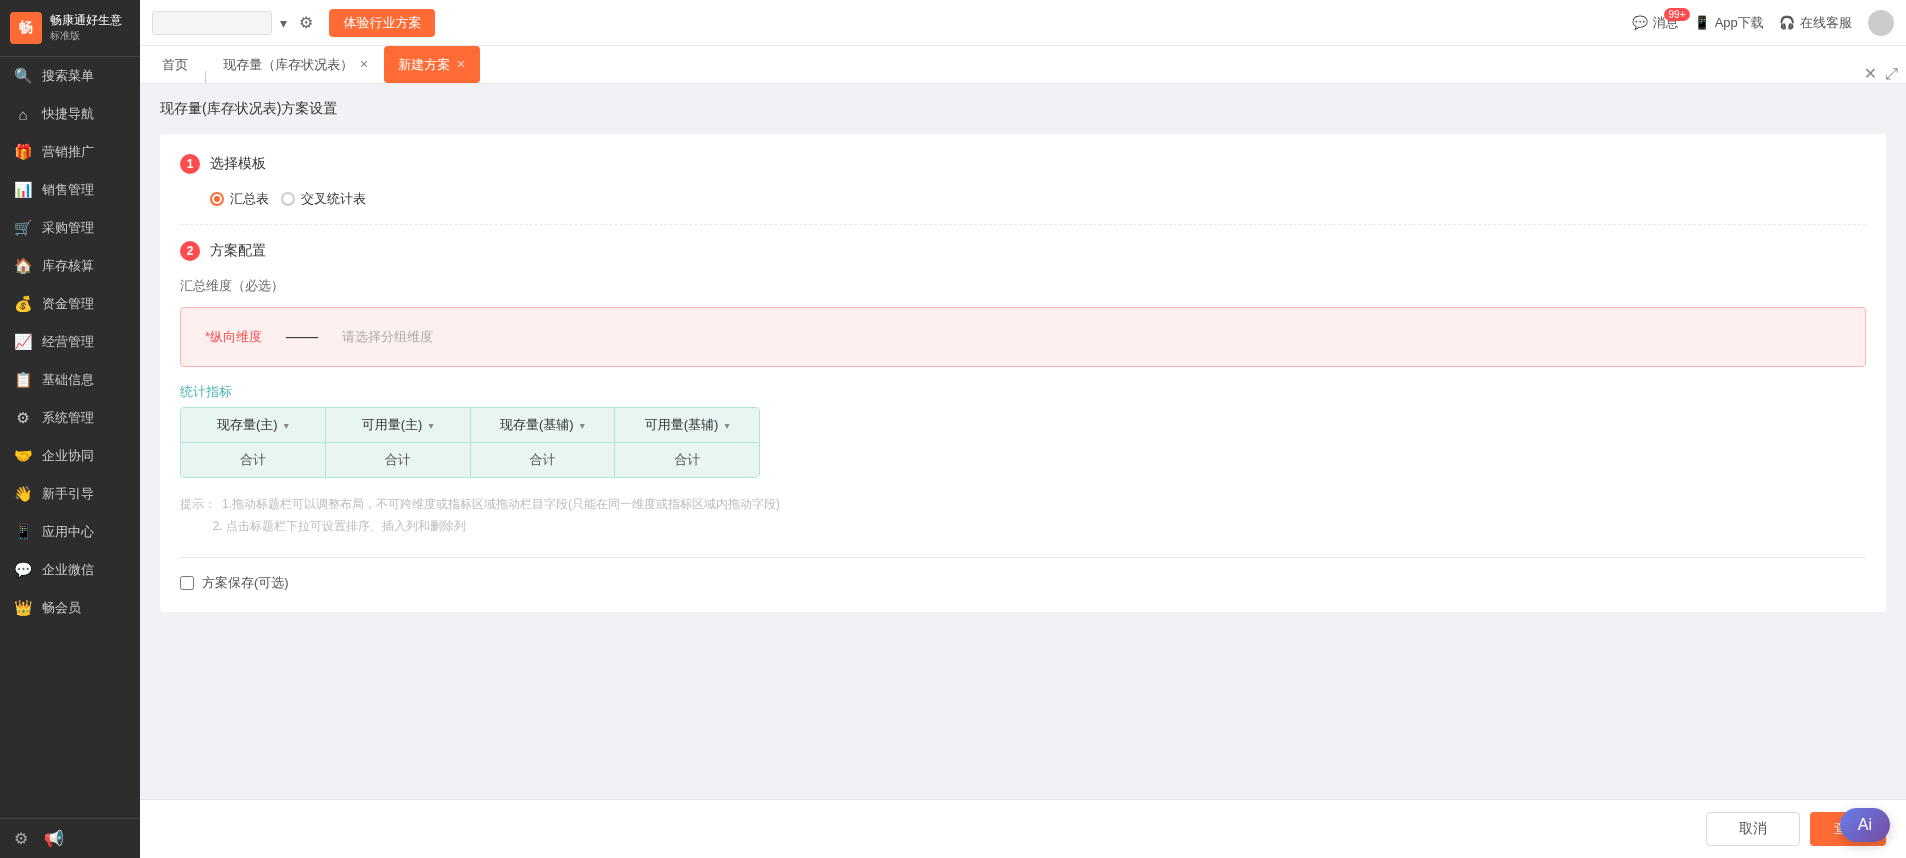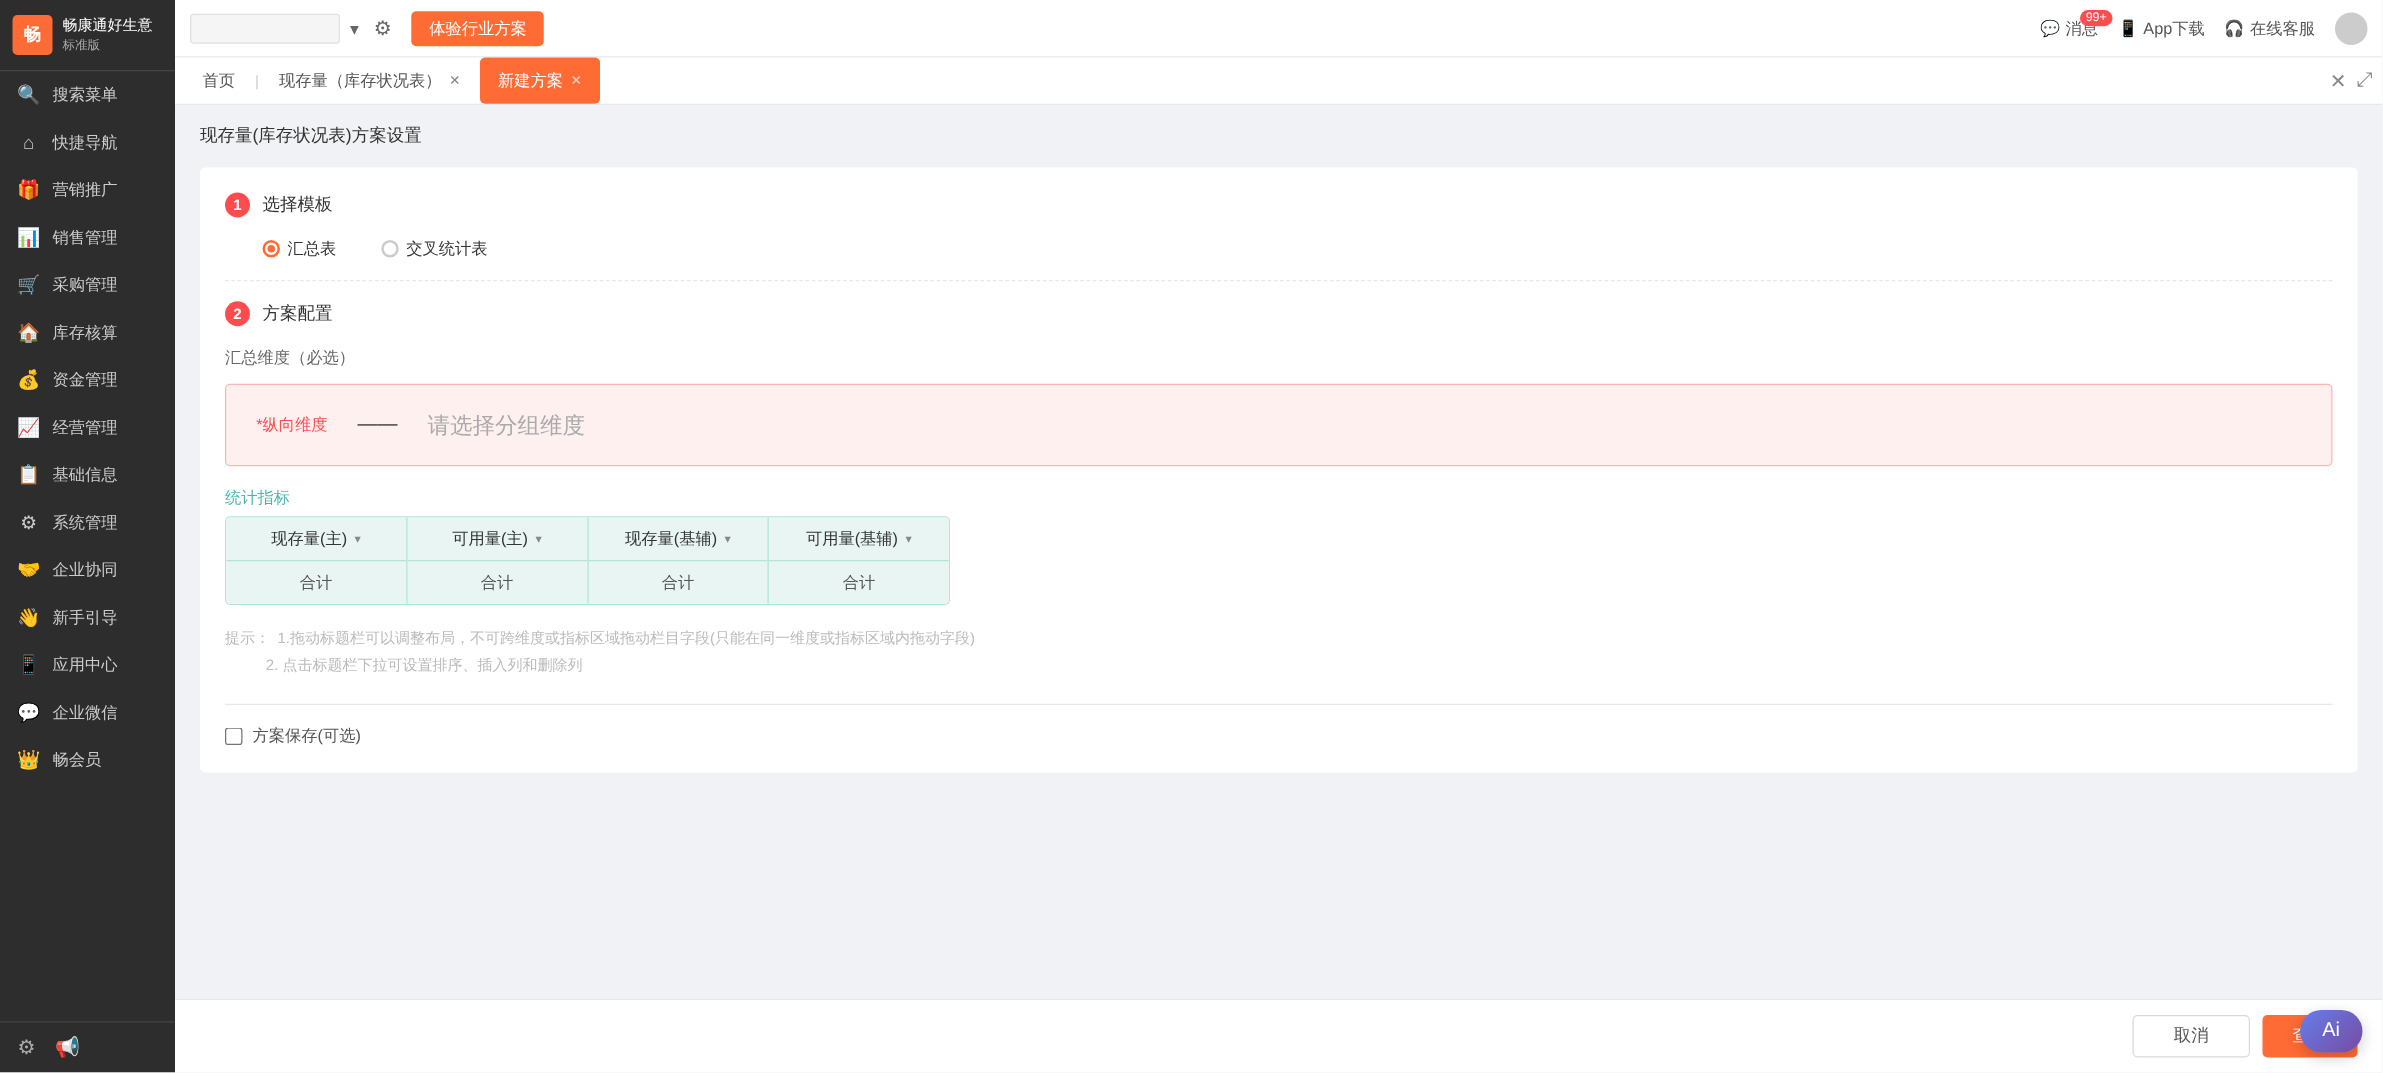--- a/index.html
+++ b/index.html
@@ -127,21 +127,21 @@
     .topbar-app { display: flex; align-items: center; gap: 4px; font-size: 13px; color: #555; cursor: pointer; }
     .topbar-service { display: flex; align-items: center; gap: 4px; font-size: 13px; color: #555; cursor: pointer; }
     .topbar-user { display: flex; align-items: center; gap: 4px; font-size: 13px; color: #555; cursor: pointer; }
     .topbar-user-avatar { width: 26px; height: 26px; border-radius: 50%; background: #ccc; }
 
     
     .tabbar {
       background: #fff;
       height: 38px;
       display: flex;
-      align-items: center;
+      align-items: flex-end;
       padding: 0 8px;
       border-bottom: 1px solid #e8e8e8;
       flex-shrink: 0;
       gap: 2px;
     }
     .tab {
       display: flex;
       align-items: center;
       gap: 6px;
       padding: 6px 14px;
@@ -216,21 +216,21 @@
     .step-title {
       font-size: 14px;
       color: #333;
       font-weight: 500;
     }
 
     
     .radio-group {
       display: flex;
       align-items: flex-start;
-      gap: 36px;
+      gap: 12px;
       margin-left: 30px;
     }
     .radio-option {
       display: flex;
       align-items: center;
       gap: 6px;
       cursor: pointer;
       font-size: 13px;
       color: #333;
     }
@@ -269,21 +269,21 @@
       font-size: 13px;
       white-space: nowrap;
     }
     .dim-arrow {
       color: #333;
       font-size: 16px;
       margin: 0 8px;
     }
     .dim-placeholder {
       color: #aaa;
-      font-size: 18px;
+      font-size: 13px;
     }
 
     
     .indicator-settings {
       margin-bottom: 12px;
     }
     .indicator-label-row {
       display: flex;
       align-items: center;
       gap: 10px;

